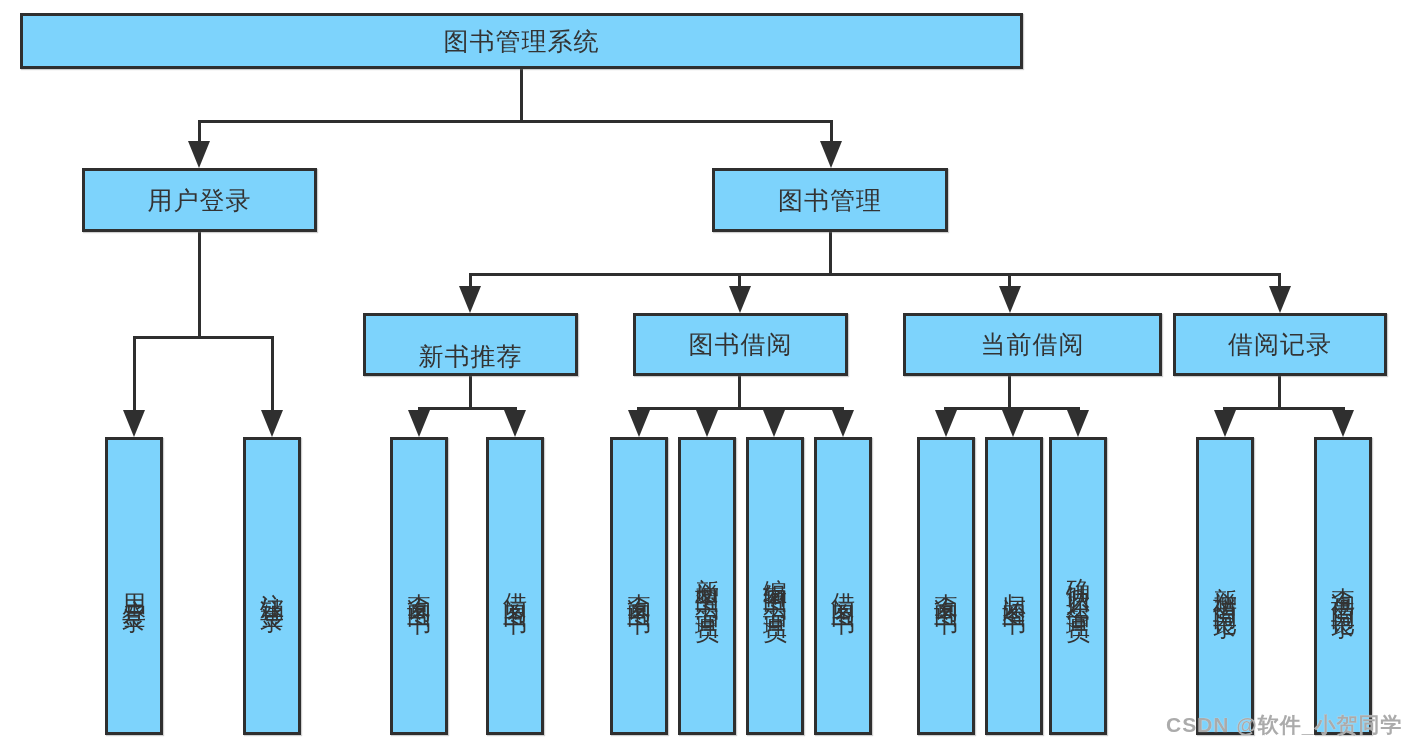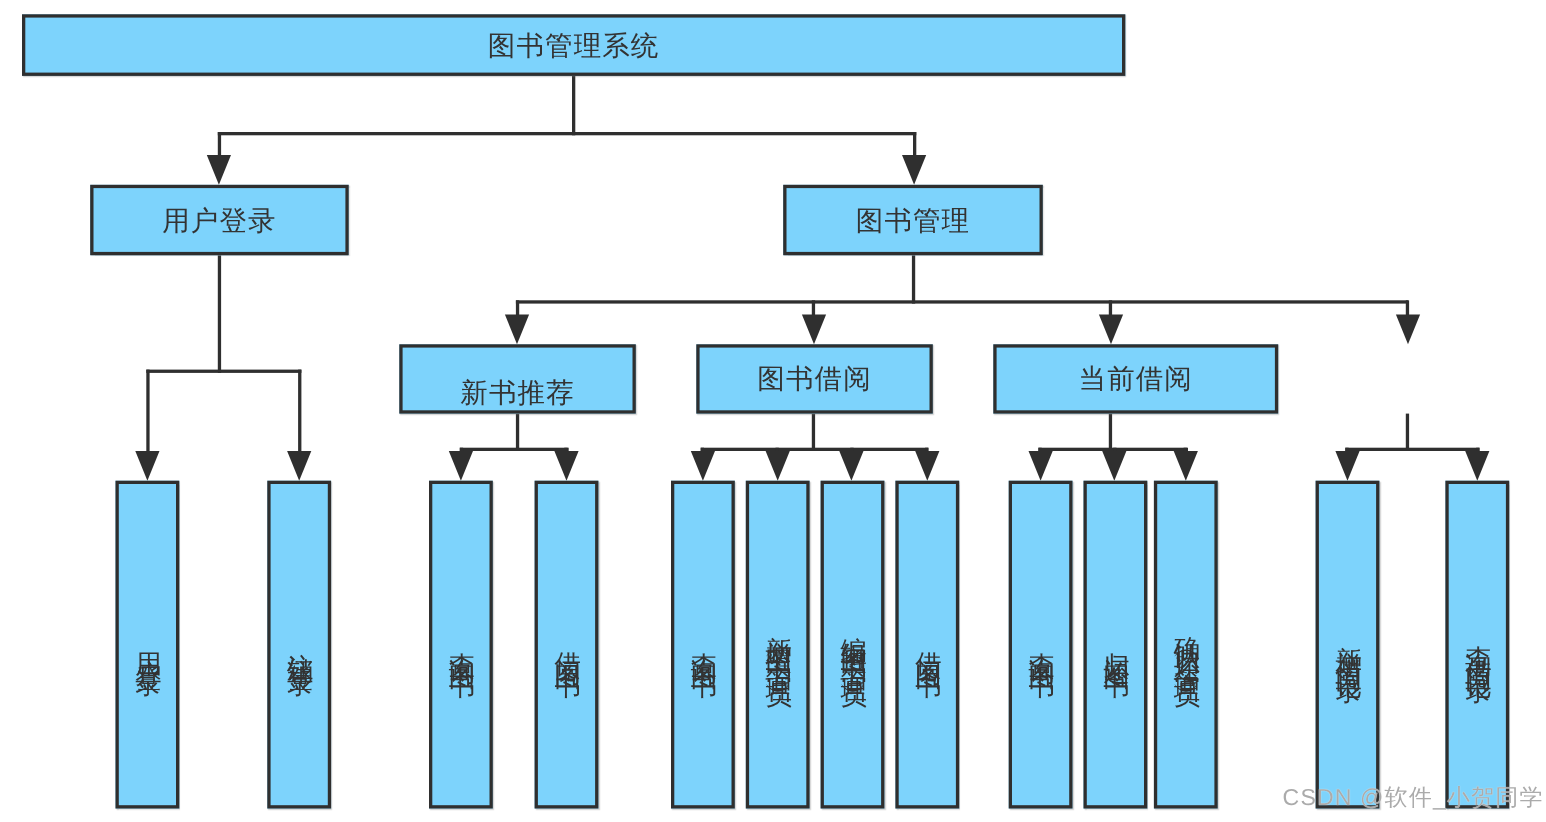--- a/index.html
+++ b/index.html
@@ -37,20 +37,21 @@
   }
   .watermark{
     position:absolute;
     left:1166px;top:711px;
     font-size:21px;
     color:#ababab;
     letter-spacing:1px;
     white-space:nowrap;
     z-index:10;
     text-shadow:0 0 1px rgba(255,255,255,0.8);
+    font-weight:bold;
   }
 </style>
 </head>
 <body>
 
 <div class="canvas">
 
   <div class="vl" style="left:520px;top:68px;height:55px;"></div>
   <div class="hl" style="left:198px;top:120px;width:635px;"></div>
   <div class="vl" style="left:198px;top:120px;height:23px;"></div>
@@ -123,20 +124,23 @@
 
   <div class="node hnode" style="left:363px;top:313px;width:215px;height:63px;align-items:flex-end;">
     <span>新书推荐</span>
   </div>
   <div class="node hnode" style="left:633px;top:313px;width:215px;height:63px;">
     <span>图书借阅</span>
   </div>
   <div class="node hnode" style="left:903px;top:313px;width:259px;height:63px;">
     <span>当前借阅</span>
   </div>
+  <div class="node hnode" style="left:1173px;top:313px;width:214px;height:63px;">
+    <span>借阅记录</span>
+  </div>
 
   <div class="node vnode" style="left:105px;top:437px;width:58px;height:298px;">
     <span>用户登录</span>
   </div>
   <div class="node vnode" style="left:243px;top:437px;width:58px;height:298px;">
     <span>注销登录</span>
   </div>
 
   <div class="node vnode" style="left:390px;top:437px;width:58px;height:298px;">
     <span>查询图书</span>

